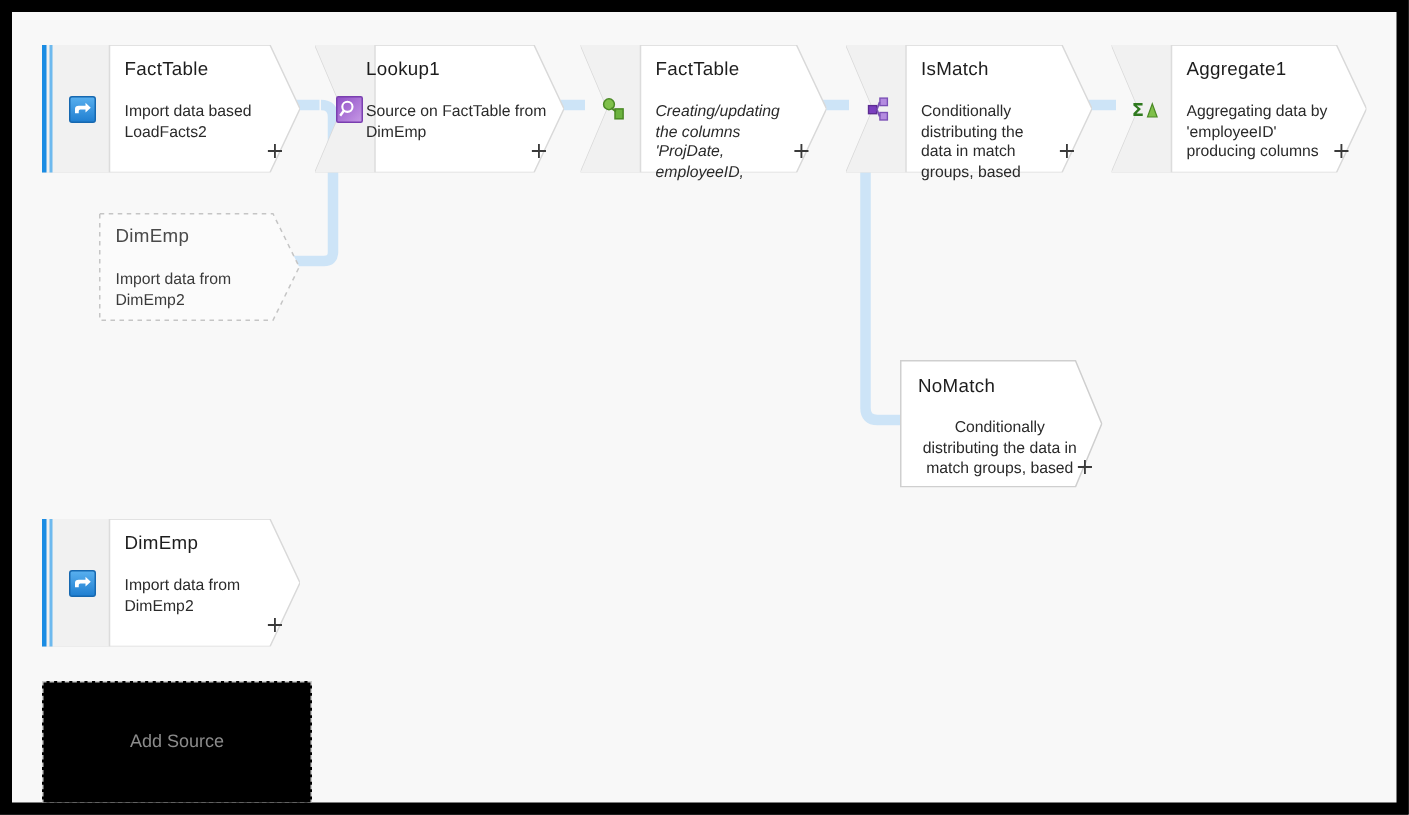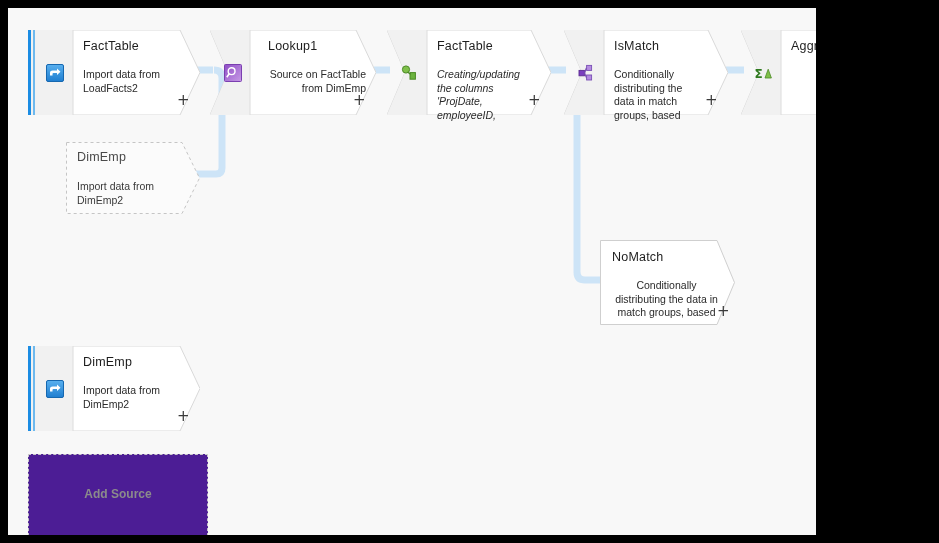--- a/index.html
+++ b/index.html
@@ -18,21 +18,21 @@
   #app-frame {
     position: absolute;
     left: 0; top: 0;
     width: 939px; height: 543px;
     background: #000000;
     box-sizing: border-box;
   }
   #canvas {
     position: absolute;
     left: 8px;  top: 8px;
-    width: 808px; height: 527px;
+    width: 923px; height: 527px;
     background: #f8f8f8;
     overflow: hidden;
   }
 
   
   #connector-layer {
     position: absolute;
     left: 0; top: 0;
     width: 923px; height: 527px;
     pointer-events: none;
@@ -106,22 +106,21 @@
 
   
   .ghost .node-title { color: #4a4a4a; }
   .ghost .node-desc  { color: #3a3a3a; }
 
   
   #add-source-node {
     position: absolute;
     box-sizing: border-box;
     border: 1px dashed #c9c9c9;
-    background: #4c1d95;
-    font-weight: bold;
+    background: #000000;
   }
   #add-source-label {
     position: absolute;
     left: 0; right: 0;
     top: 50%;
     margin-top: -8px;
     text-align: center;
     font-size: 12px;
     color: #8b8b8b;
   }
@@ -164,21 +163,21 @@
             <stop offset="0" stop-color="#59b0ef"></stop>
                 <stop offset="1" stop-color="#1f7ed0"></stop>
           </linearGradient>
             </defs>
           <rect x="0.5" y="0.5" width="17" height="17" rx="1.5" fill="url(#gsrc1)" stroke="#1668b0"></rect>
           <path d="M 4,11.5 L 4,8.5 Q 4,6.5 6.5,6.5 L 11,6.5 L 11,4.5 L 14.5,7.8 L 11,11 L 11,9 L 7.5,9 Q 6.5,9 6.5,10 L 6.5,11.5 Z" fill="#ffffff"></path>
         </svg>
       </div>
       <div class="node-body" style="left:45px; right:0;">
         <div class="node-title">FactTable</div>
-        <div class="node-desc">Import data from LoadFacts2</div>
+        <div class="node-desc">Import data based LoadFacts2</div>
       </div>
       <div class="plus" style="left:149px; top:63px;">+</div>
     </div>
 
     <div class="node ghost" id="node-dim-emp-ghost" style="left:58px; top:134px; width:134px; height:72px;">
       <svg class="node-shape" viewBox="0 0 134 72" preserveAspectRatio="none">
         <path d="M 0.5,0.5 L 116,0.5 L 133.5,36 L 116,71.5 L 0.5,71.5 Z" fill="#fbfbfb" stroke="#c5c5c5" stroke-width="1" stroke-dasharray="3,3"></path>
       </svg>
       <div class="node-body" style="left:0; right:0;">
         <div class="node-title" style="top:8px; left:11px;">DimEmp</div>
@@ -198,21 +197,21 @@
               <linearGradient id="glk1" x1="0" y1="0" x2="1" y2="1">
             <stop offset="0" stop-color="#8f4ec6"></stop>
                 <stop offset="1" stop-color="#c79ae6"></stop>
           </linearGradient>
             </defs>
           <rect x="0.5" y="0.5" width="17" height="17" rx="1" fill="url(#glk1)" stroke="#7a3fb0"></rect>
           <circle cx="7.6" cy="7.2" r="3.4" fill="none" stroke="#ffffff" stroke-width="1.4"></circle>
           <line x1="5.2" y1="9.8" x2="2.8" y2="13.2" stroke="#ffffff" stroke-width="1.6"></line>
         </svg>
       </div>
-      <div class="node-body" style="left:48px; right:0;text-align:right;">
+      <div class="node-body" style="left:24px; right:0;">
         <div class="node-title">Lookup1</div>
         <div class="node-desc">Source on FactTable from DimEmp</div>
       </div>
       <div class="plus" style="left:143px; top:63px;">+</div>
     </div>
 
     <div class="node" id="node-check-match" style="left:379px; top:22px; width:164px; height:85px;">
       <svg class="node-shape" viewBox="0 0 164 85" preserveAspectRatio="none">
         <path d="M 0,0 L 144,0 L 164,42.5 L 144,85 L 0,85 L 18,42.5 Z" fill="#ffffff" stroke="#d9d9d9" stroke-width="1"></path>
         <path d="M 0,0 L 40,0 L 40,85 L 0,85 L 18,42.5 Z" fill="#f1f1f1" stroke="none"></path>
@@ -261,20 +260,21 @@
         <line x1="40" y1="0" x2="40" y2="85" stroke="#dcdcdc" stroke-width="1"></line>
       </svg>
       <div class="node-icon" style="left:13px;">
         <svg viewBox="0 0 18 18" width="18" height="18">
           <text x="0.5" y="13.5" font-family="'DejaVu Sans', sans-serif" font-size="12" fill="#2f7a1f" font-weight="bold">Σ</text>
           <path d="M 11,14 L 14.2,5.2 L 17.4,14 Z" fill="#7fc04a" stroke="#4c8a26" stroke-width="0.8"></path>
         </svg>
       </div>
       <div class="node-body" style="left:40px; right:0;">
         <div class="node-title">Aggregate1</div>
+        <div class="node-desc" style="right:22px;">Aggregating data by 'employeeID' producing columns</div>
       </div>
       <div class="plus" style="left:147px; top:63px;">+</div>
     </div>
 
     <div class="node" id="node-no-match" style="left:592px; top:232px; width:135px; height:85px;">
       <svg class="node-shape" viewBox="0 0 135 85" preserveAspectRatio="none">
         <path d="M 0.5,0.5 L 117,0.5 L 134.5,42.5 L 117,84.5 L 0.5,84.5 Z" fill="#ffffff" stroke="#cfcfcf" stroke-width="1"></path>
       </svg>
       <div class="node-body" style="left:0; right:0;text-align:center;">
         <div class="node-title" style="left:12px; top:10px;">NoMatch</div>

